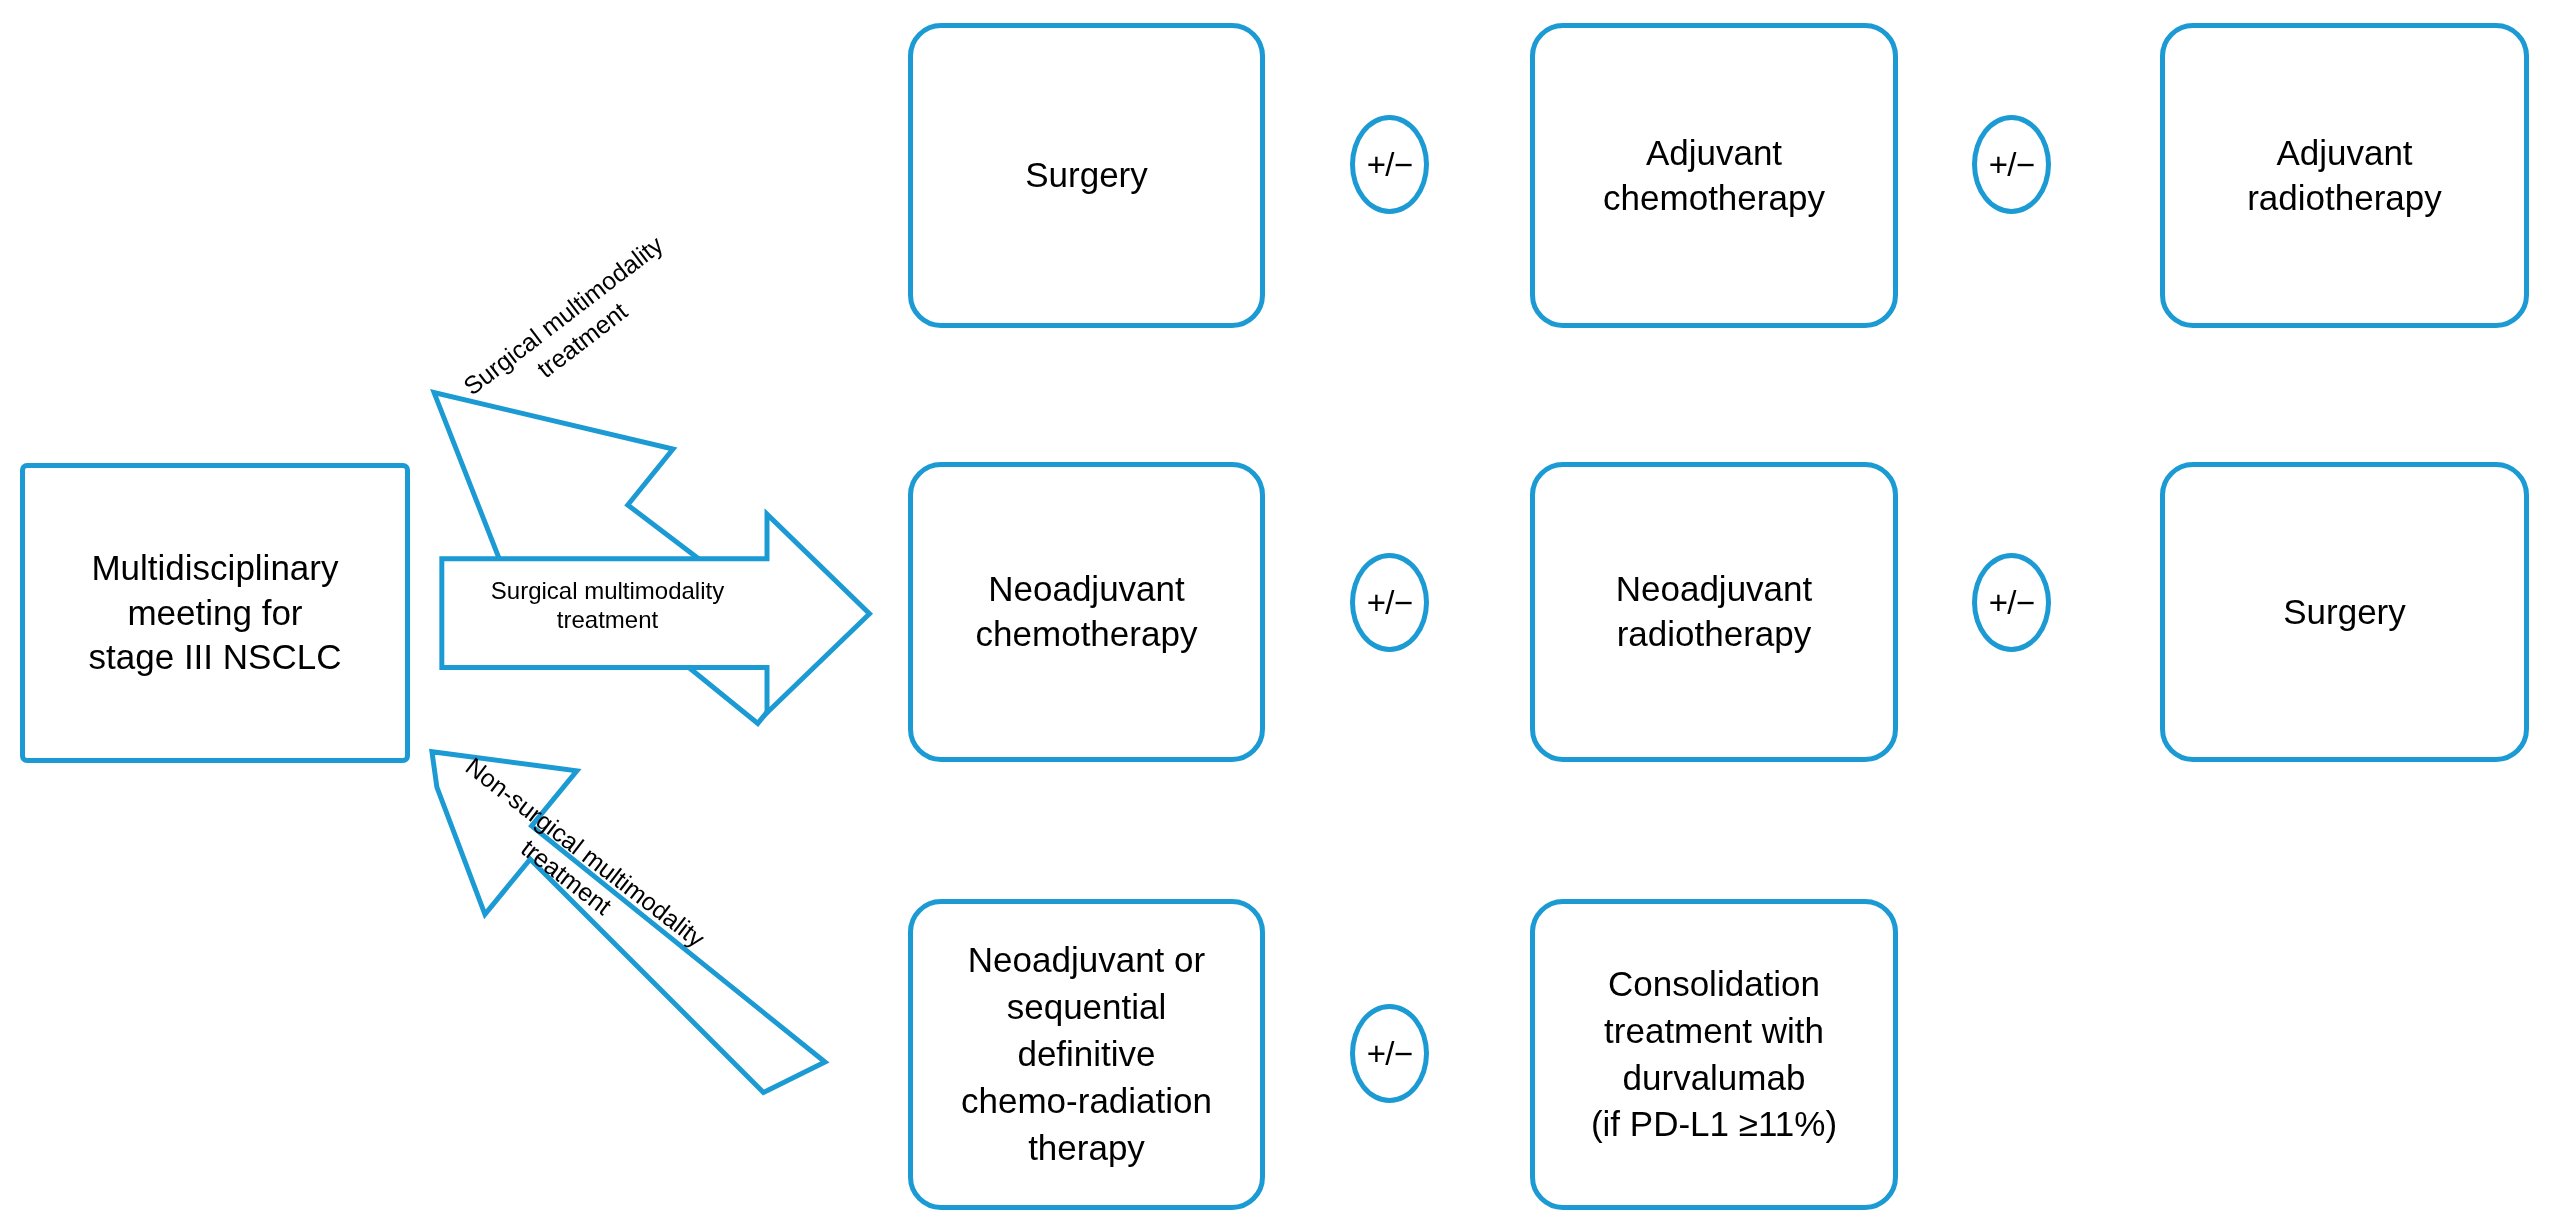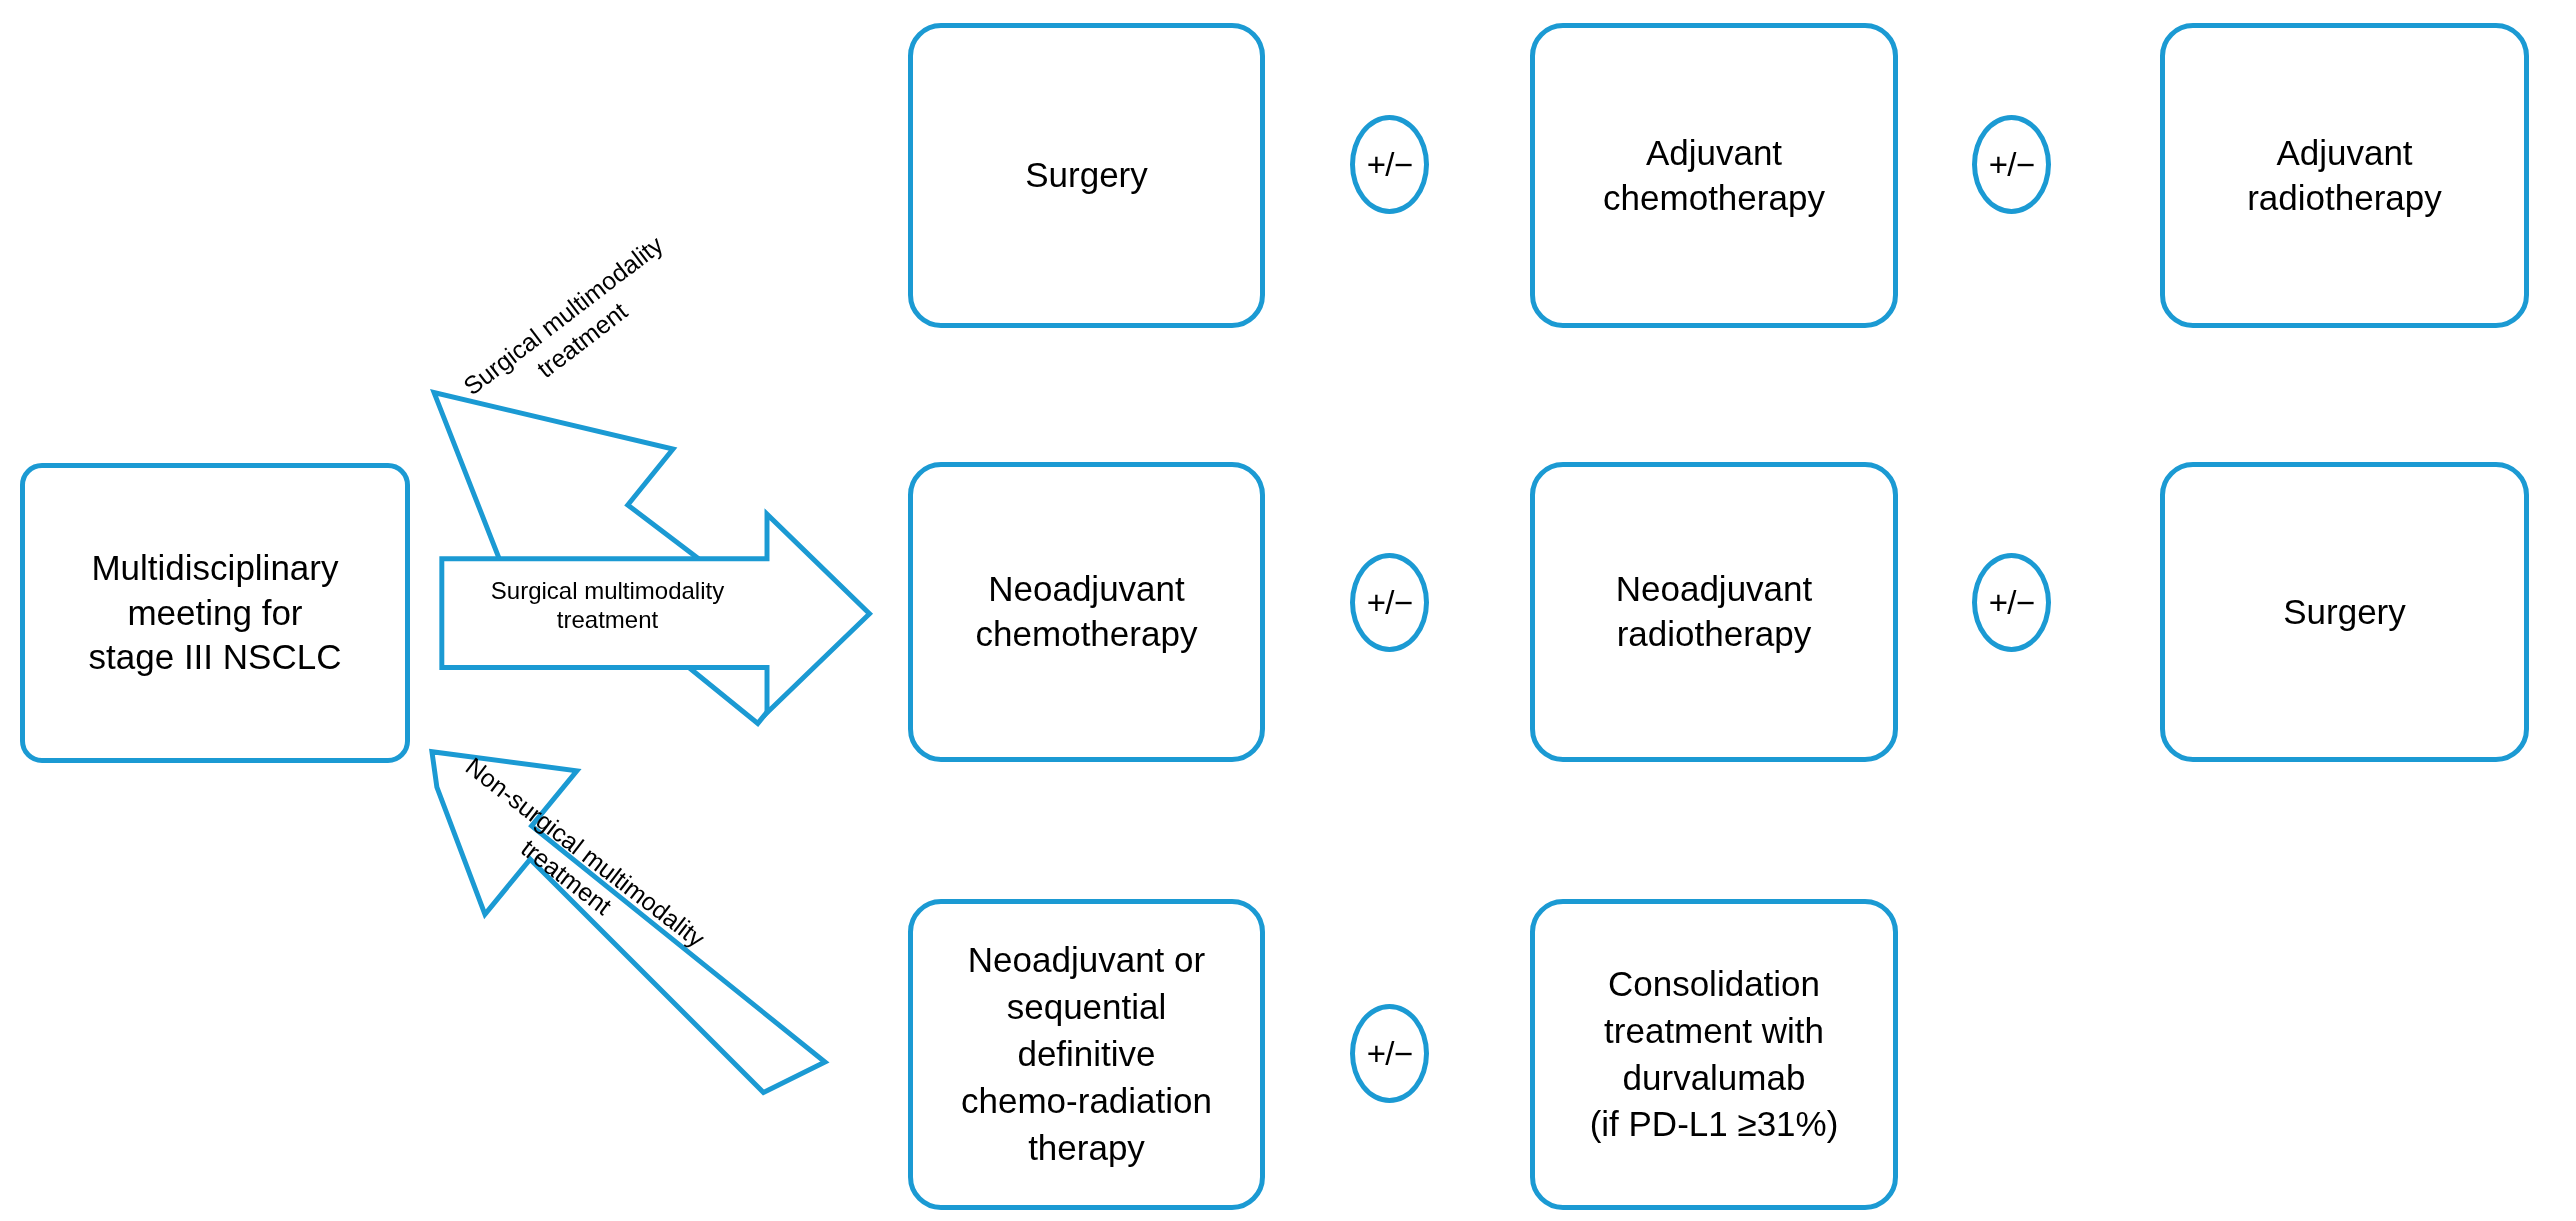--- a/index.html
+++ b/index.html
@@ -37,21 +37,21 @@
     white-space: pre-line;
     display: block;
   }
 
   
   .node.start {
     left: 20px;
     top: 463px;
     width: 390px;
     height: 300px;
-    border-radius: 22px;
+    border-radius: 7px;
     font-size: 35px;
   }
 
   
   .row1 { top: 23px;   height: 305px; }
   .row2 { top: 462px;  height: 300px; }
   .row3 { top: 899px; height: 311px; }
 
   .col-a { left: 908px; width: 357px; }
   .col-b { left: 1530px; width: 368px; }
@@ -221,17 +221,17 @@
 chemo-radiation
 therapy</span>
   </div>
   <div class="pm pm-r3a">
     <span>+/−</span>
   </div>
   <div class="node row3 col-b">
     <span class="label">Consolidation
 treatment with
 durvalumab
-(if PD-L1 ≥31%)</span>
+(if PD-L1 ≥11%)</span>
   </div>
 
 </div>
 
 
 </body></html>

